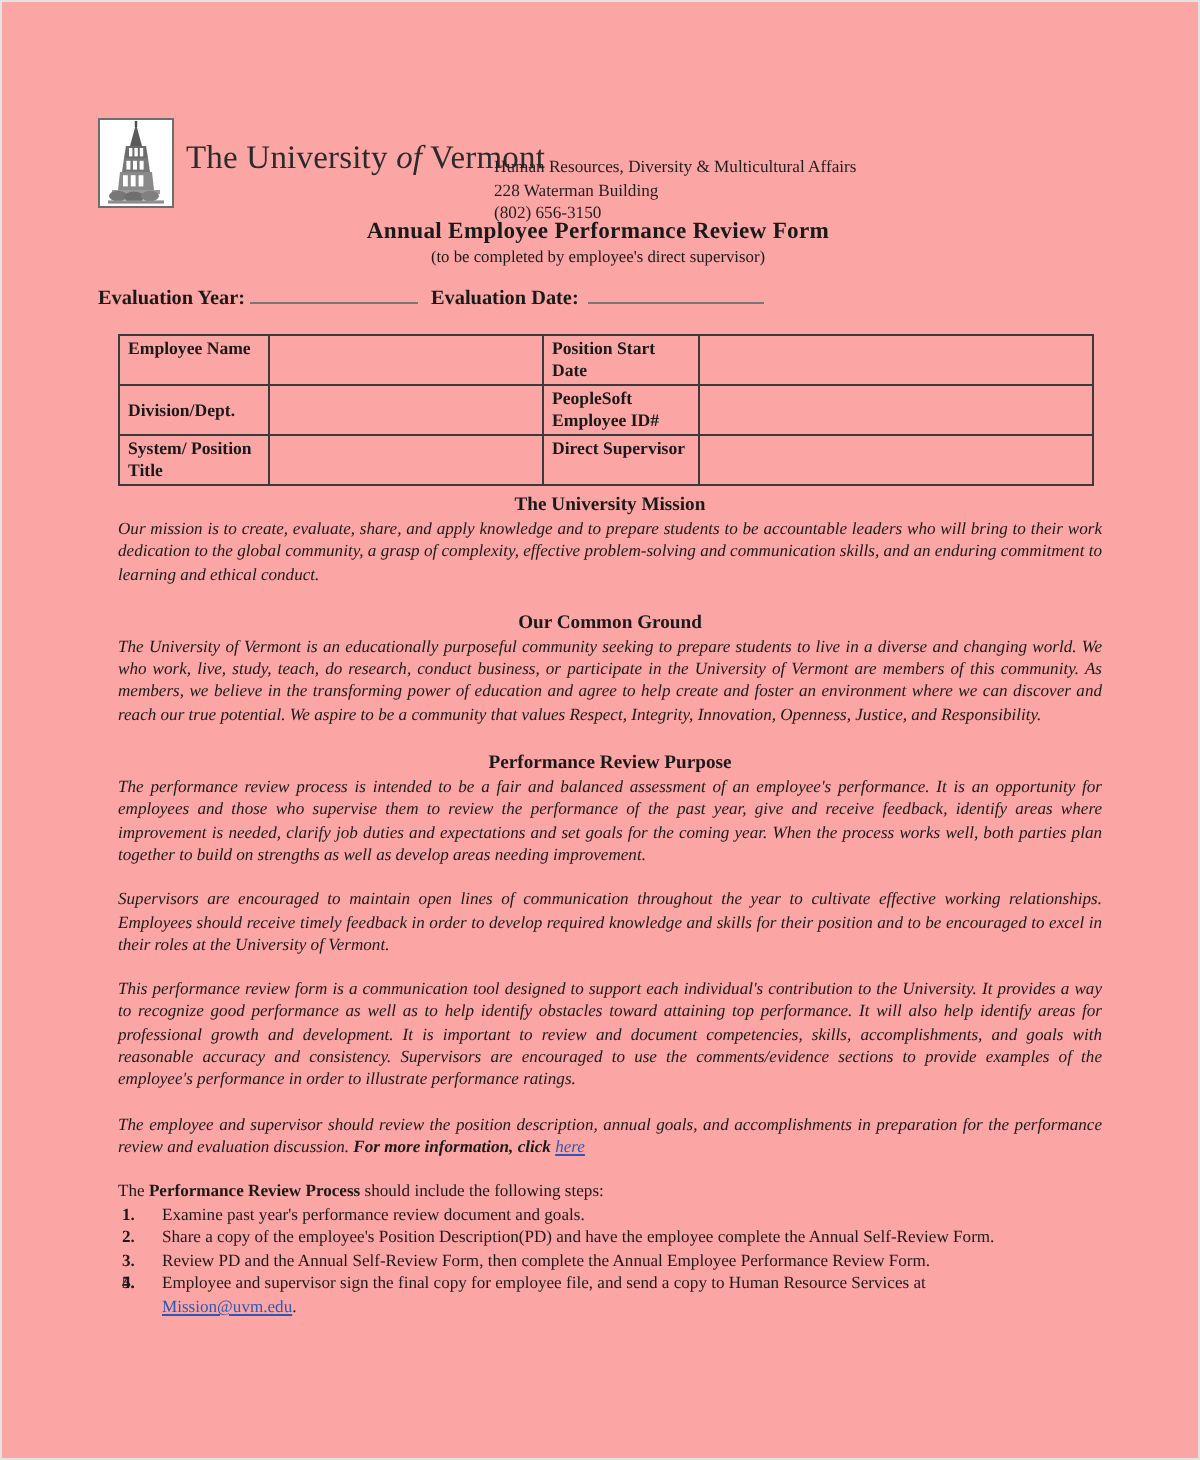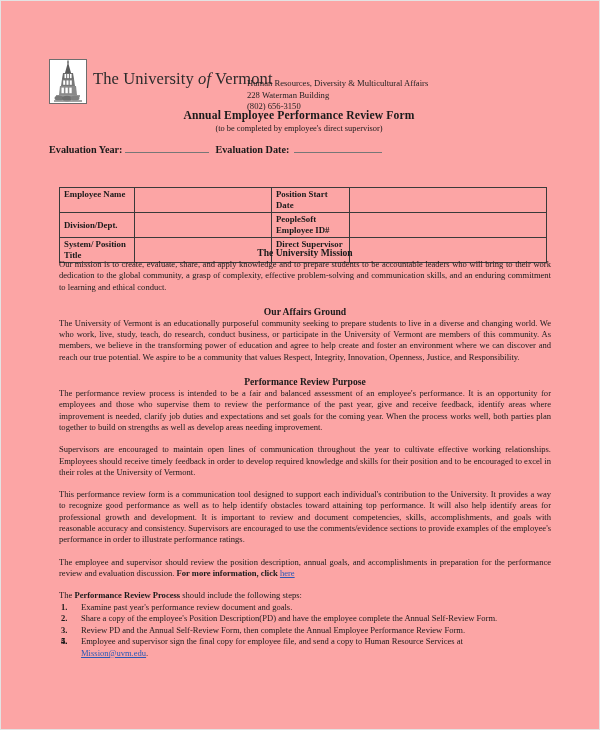--- a/index.html
+++ b/index.html
@@ -115,21 +115,20 @@
 
   
   .info-table {
     position: absolute;
     left: 58px;
     top: 166px;
     width: 487px;
     border-collapse: collapse;
     table-layout: fixed;
     font-size: 8.8px;
-    margin-top: 20px;
   }
   .info-table td {
     border: 1px solid #3a3a3a;
     padding: 1px 4px;
     vertical-align: top;
     height: 22px;
     box-sizing: border-box;
   }
   .info-table td.lab {
     font-weight: bold;
@@ -155,20 +154,21 @@
     font-weight: bold;
     font-size: 9.6px;
     margin: 0 0 1px 0;
   }
   p.para {
     margin: 0;
     font-size: 8.55px;
     line-height: 11.3px;
     text-align: justify;
     text-justify: inter-word;
+    font-style: italic;
   }
   .gap-md { height: 11px; }
   .gap-lg { height: 13px; }
 
   a.link {
     color: #2b58b7;
     text-decoration: underline;
   }
   .bold { font-weight: bold; }
 
@@ -284,21 +284,21 @@
       </tbody>
     </table>
 
     <div class="body-wrap">
 
       <div class="sec-head">The University Mission</div>
       <p class="para">Our mission is to create, evaluate, share, and apply knowledge and to prepare students to be accountable leaders who will bring to their work dedication to the global community, a grasp of complexity, effective problem-solving and communication skills, and an enduring commitment to learning and ethical conduct.</p>
 
       <div class="gap-lg"></div>
 
-      <div class="sec-head">Our Affairs Ground</div>
+      <div class="sec-head">Our Common Ground</div>
       <p class="para">The University of Vermont is an educationally purposeful community seeking to prepare students to live in a diverse and changing world. We who work, live, study, teach, do research, conduct business, or participate in the University of Vermont are members of this community. As members, we believe in the transforming power of education and agree to help create and foster an environment where we can discover and reach our true potential. We aspire to be a community that values Respect, Integrity, Innovation, Openness, Justice, and Responsibility.</p>
 
       <div class="gap-lg"></div>
 
       <div class="sec-head">Performance Review Purpose</div>
       <p class="para">The performance review process is intended to be a fair and balanced assessment of an employee's performance. It is an opportunity for employees and those who supervise them to review the performance of the past year, give and receive feedback, identify areas where improvement is needed, clarify job duties and expectations and set goals for the coming year. When the process works well, both parties plan together to build on strengths as well as develop areas needing improvement.</p>
       <div class="gap-md"></div>
       <p class="para">Supervisors are encouraged to maintain open lines of communication throughout the year to cultivate effective working relationships. Employees should receive timely feedback in order to develop required knowledge and skills for their position and to be encouraged to excel in their roles at the University of Vermont.</p>
       <div class="gap-md"></div>
       <p class="para">This performance review form is a communication tool designed to support each individual's contribution to the University. It provides a way to recognize good performance as well as to help identify obstacles toward attaining top performance. It will also help identify areas for professional growth and development. It is important to review and document competencies, skills, accomplishments, and goals with reasonable accuracy and consistency. Supervisors are encouraged to use the comments/evidence sections to provide examples of the employee's performance in order to illustrate performance ratings.</p>

